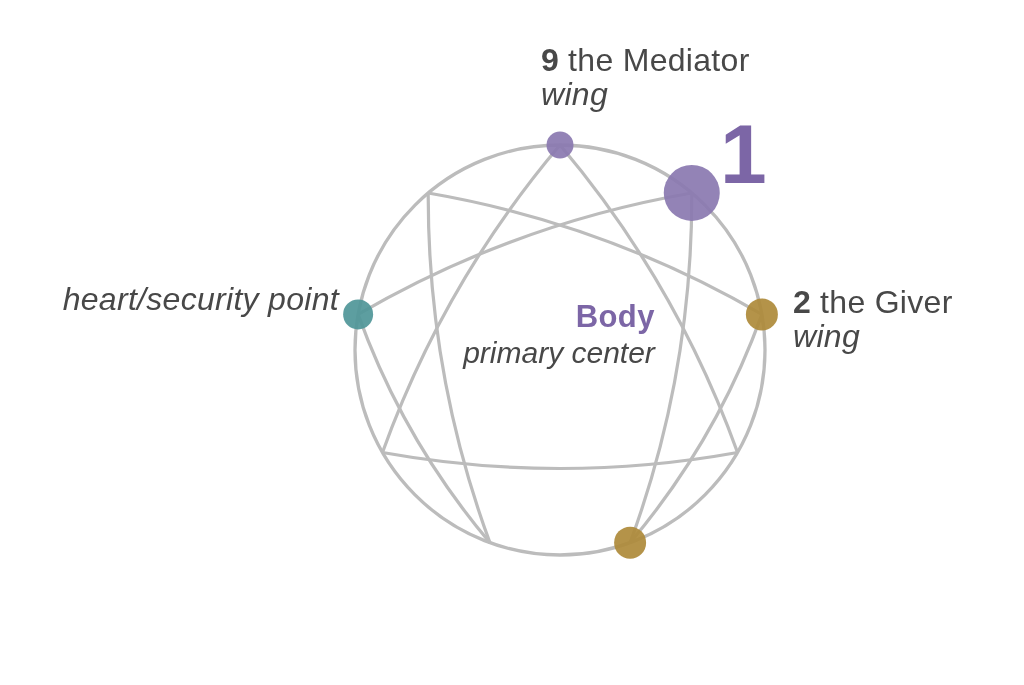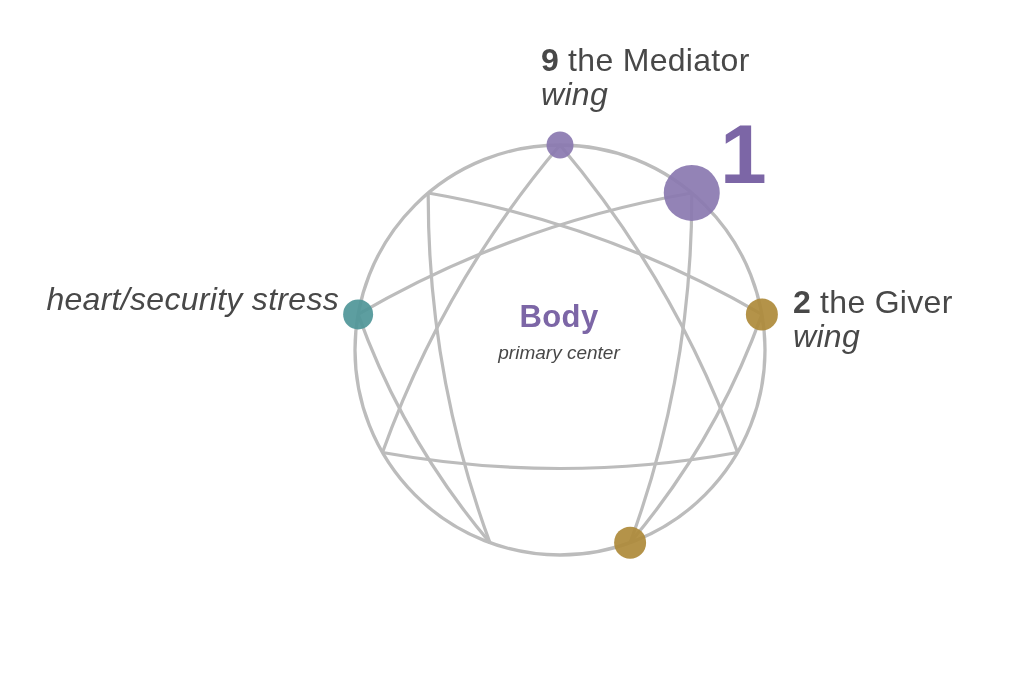--- a/index.html
+++ b/index.html
@@ -29,32 +29,32 @@
   .pt-label.right{text-align:right;}
   .big-number{
     position:absolute;
     font-size:84px;
     font-weight:700;
     line-height:1;
   }
   .center-label{
     position:absolute;
     transform:translateX(-50%);
-    text-align:center;
+    text-align:right;
     white-space:nowrap;
   }
   .center-title{
     font-weight:700;
     font-size:31px;
     line-height:34px;
     letter-spacing:0.4px;
   }
   .center-sub{
     font-style:italic;
-    font-size:19px;
+    font-size:30px;
     line-height:31px;
     color:#484848;
     margin-top:3px;
   }
 </style>
 </head>
 <body>
 
 <div class="stage">
 
@@ -82,21 +82,21 @@
   </div>
 
   <div class="big-number" style="left: 720px; top: 112px; color: rgb(124, 102, 166);">1</div>
 
   <div class="pt-label" style="left:793px;top:284px">
     <div><span class="num">2</span><span>the Giver</span></div>
     <div class="role">wing</div>
   </div>
 
   <div class="pt-label right" style="right:703px;top:284px">
-    <div class="role">heart/security stress</div>
+    <div class="role">heart/security point</div>
   </div>
 
 
   <div class="center-label" style="left:559px;top:300px">
     <div class="center-title" style="color: rgb(124, 102, 166);">Body</div>
     <div class="center-sub">primary center</div>
   </div>
 
 </div>
 

